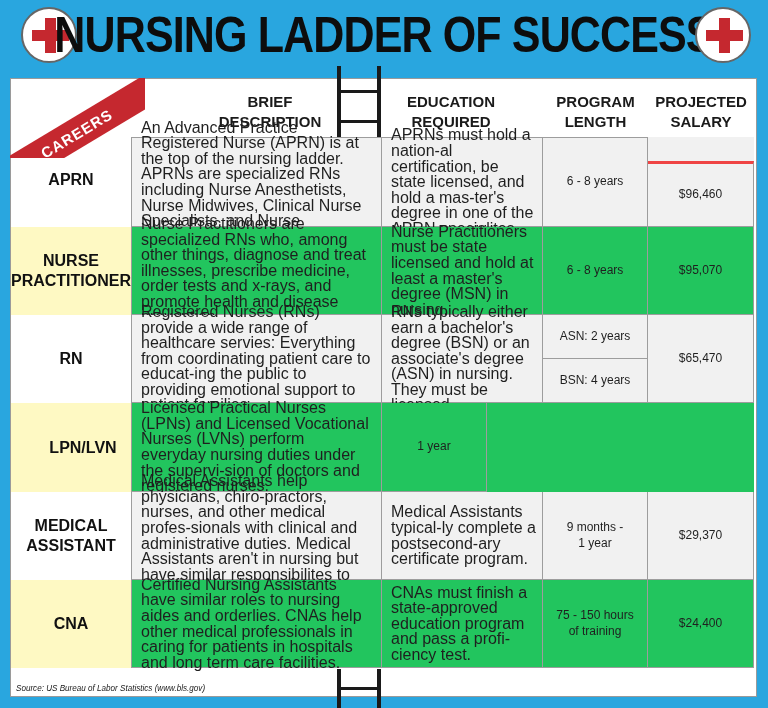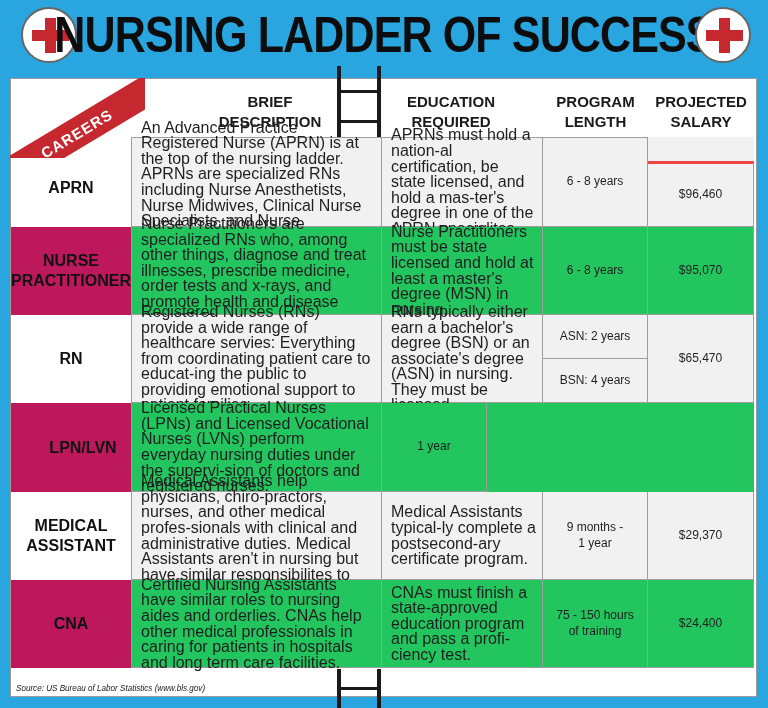--- a/index.html
+++ b/index.html
@@ -54,21 +54,21 @@
   .col-head {
     position: absolute; top: 92px; text-align: center;
     font-weight: bold; font-size: 15px; line-height: 20px; color: #1a1a1a;
   }
 
   .career {
     position: absolute; left: 11px; width: 120px;
     display: flex; align-items: center; justify-content: center; text-align: center;
     font-weight: bold; font-size: 16px; line-height: 20px; color: #111;
   }
-  .career.shade { background: #be185d; }
+  .career.shade { background: #fef9c3; }
   .row {
     position: absolute; left: 131px; width: 623px;
     display: flex;
   }
   .row.light { background: #f1f1f1; }
   .row.dark { background: #22c55e; }
   .cell {
     border-right: 1px solid #9d9d9d; border-bottom: 1px solid #9d9d9d;
     font-size: 16px; line-height: 15.6px; color: #1f1f1f;
     display: flex; align-items: center;
@@ -128,21 +128,21 @@
 </div>
 <div class="col-head" style="left:543px; width:105px;">
   <div>PROGRAM</div>
   <div>LENGTH</div>
 </div>
 <div class="col-head" style="left:648px; width:106px;">
   <div>PROJECTED</div>
   <div>SALARY</div>
 </div>
 
-<div class="career" style="top:143px; height:90px;">
+<div class="career" style="top:135px; height:90px;">
   <div>
       <div>APRN</div>
     </div>
 </div>
 <div class="career shade" style="top:227px; height:88px;">
   <div>
       <div>NURSE</div>
       <div>PRACTITIONER</div>
     </div>
 </div>

